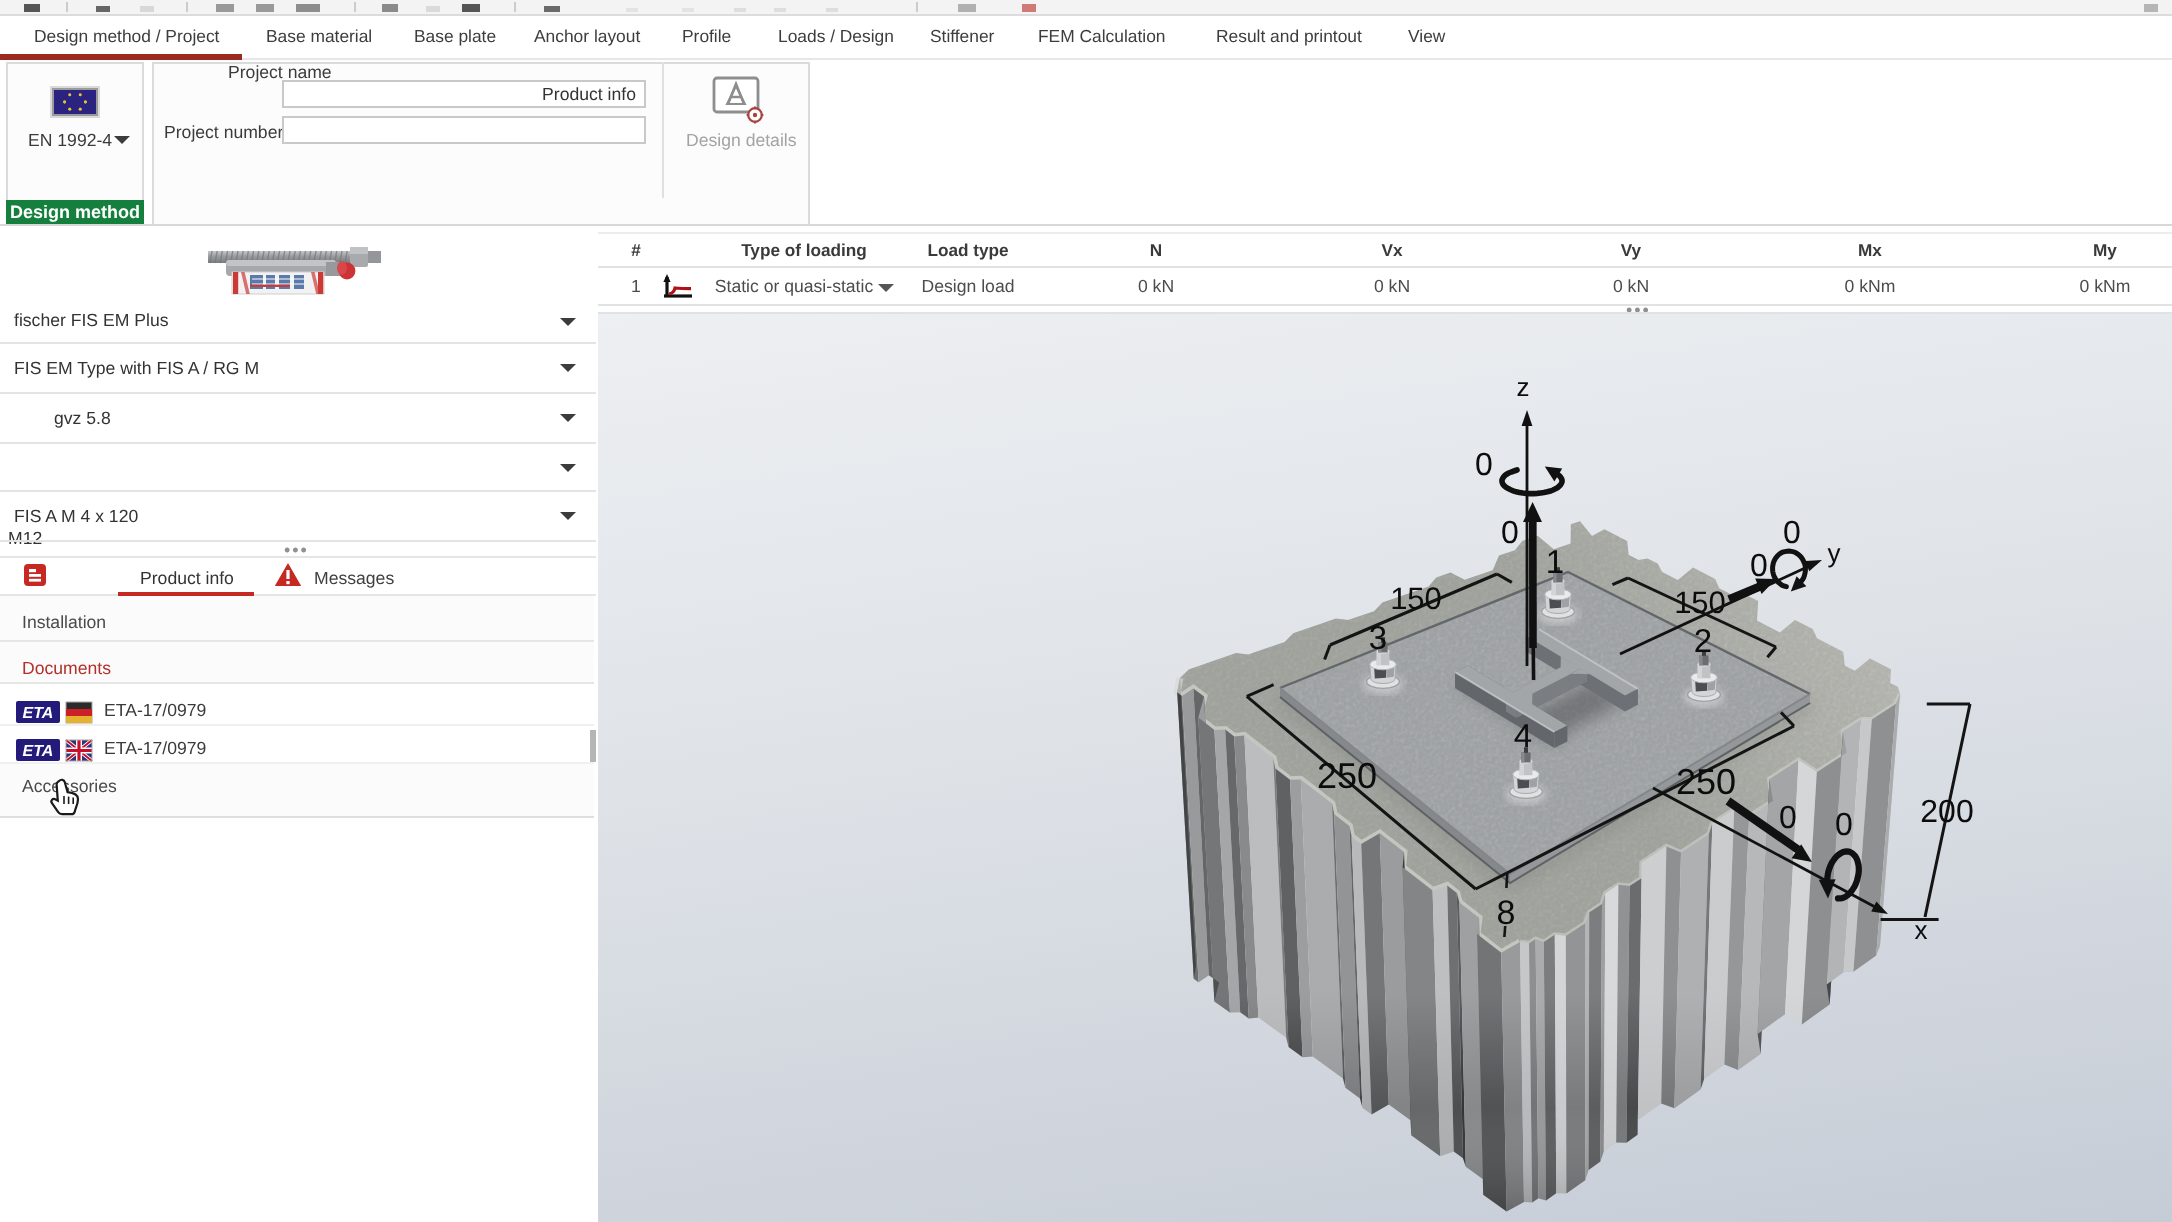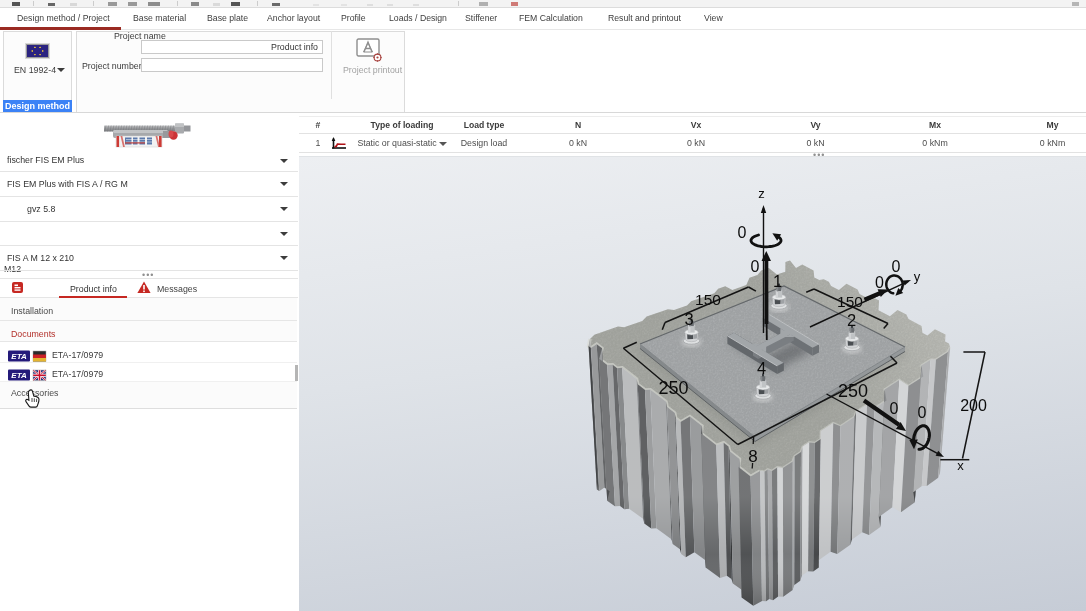--- a/index.html
+++ b/index.html
@@ -9,21 +9,21 @@
 
 #tool{left:0;top:0;width:1086px;height:8px;background:#f3f3f3;border-bottom:1px solid #dcdcdc;}
 #tool .i{position:absolute;bottom:1px;}
 
 #tabs{left:0;top:8px;width:1086px;height:22px;background:#fff;border-bottom:1px solid #e7e7e7;}
 #tabs span{position:absolute;top:5px;font-size:8.7px;color:#3d3d3d;white-space:nowrap;}
 #tabs .ul{position:absolute;left:0;top:19px;width:121px;height:3px;background:#9a2a22;}
 
 #ribbon{left:0;top:30px;width:1086px;height:83px;background:#fff;}
 .grp{position:absolute;border:1px solid #dbdbdb;border-bottom:none;background:#fcfcfc;}
-.rbar{position:absolute;background:#3b82f6;color:#fff;font-size:9px;font-weight:bold;
+.rbar{position:absolute;background:#15803d;color:#fff;font-size:9px;font-weight:bold;
  text-align:center;line-height:12px;height:12px;}
 .lbl{position:absolute;font-size:8.8px;color:#3b3b3b;white-space:nowrap;}
 .inp{position:absolute;border:1px solid #c9c9c9;background:#fff;font-size:8.8px;color:#333;}
 #rline{left:0;top:112px;width:1086px;height:1px;background:#d8d8d8;}
 
 #lp{left:0;top:113px;width:326px;height:498px;background:#fff;border-right:1px solid #c9c9c9;}
 .ddrow{position:absolute;left:0;width:298px;border-bottom:1px solid #e4e4e4;}
 .ddtxt{position:absolute;font-size:8.8px;color:#333;}
 .caret{position:absolute;width:0;height:0;border-left:4px solid transparent;
  border-right:4px solid transparent;border-top:4.5px solid #3c3c3c;}
@@ -110,21 +110,21 @@
 <path d="M12,5 L16.5,14 h-9 Z" fill="none" stroke="#8e8e8e" stroke-width="1"></path>
 <circle cx="21.5" cy="19.5" r="3.4" fill="#fff" stroke="#a84440" stroke-width="1.1"></circle>
 <circle cx="21.5" cy="19.5" r="1.1" fill="#a84440"></circle>
 <g stroke="#a84440" stroke-width="1">
 <line x1="21.5" y1="15.3" x2="21.5" y2="16.6"></line>
           <line x1="21.5" y1="22.4" x2="21.5" y2="23.7"></line>
 <line x1="17.3" y1="19.5" x2="18.6" y2="19.5"></line>
           <line x1="24.4" y1="19.5" x2="25.7" y2="19.5"></line>
         </g>
 </svg>
-      <div class="lbl" style="left:343px;top:34.5px;color:#a3a3a3;">Project printout</div>
+      <div class="lbl" style="left:343px;top:34.5px;color:#a3a3a3;">Design details</div>
       <div class="rbar" style="left:3px;top:69.5px;width:69px;">Design method</div>
     </div>
     <div id="rline" class="abs"></div>
     <div id="lp" class="abs">
       <svg class="abs" style="left:103px;top:9px;" width="90" height="36">
 <defs>
           <linearGradient id="rod" x1="0" y1="0" x2="0" y2="1">
 <stop offset="0" stop-color="#c6c7c9"></stop>
             <stop offset=".45" stop-color="#999b9e"></stop>
             <stop offset="1" stop-color="#7a7c7f"></stop>
@@ -182,30 +182,30 @@
 <g fill="#fff" opacity=".5">
           <rect x="23" y="17" width="26" height="1"></rect>
           <rect x="23" y="19.5" width="26" height="1"></rect>
         </g>
 <rect x="22" y="20.3" width="20" height="1.2" fill="#c2403c"></rect>
 </svg>
       <div class="ddrow" style="top:37.5px;height:21.8px;"></div>
       <div class="ddtxt" style="left:7px;top:42.4px;">fischer FIS EM Plus</div>
       <div class="caret" style="left:280px;top:45.9px;"></div>
       <div class="ddrow" style="top:59.3px;height:24.9px;"></div>
-      <div class="ddtxt" style="left:7px;top:65.8px;">FIS EM Plus with FIS A / RG M</div>
+      <div class="ddtxt" style="left:7px;top:65.8px;">FIS EM Type with FIS A / RG M</div>
       <div class="caret" style="left:280px;top:69.2px;"></div>
       <div class="ddrow" style="top:84.2px;height:24.6px;"></div>
       <div class="ddtxt" style="left:7px;top:90.5px;padding-left:20px;">gvz 5.8</div>
       <div class="caret" style="left:280px;top:94.0px;"></div>
       <div class="ddrow" style="top:108.8px;height:24.6px;"></div>
       <div class="ddtxt" style="left:4px;top:115.1px;margin-top:36px;">M12</div>
       <div class="caret" style="left:280px;top:118.6px;"></div>
       <div class="ddrow" style="top:133.4px;height:24.6px;"></div>
-      <div class="ddtxt" style="left:7px;top:139.7px;">FIS A M 12 x 210</div>
+      <div class="ddtxt" style="left:7px;top:139.7px;">FIS A M 4 x 120</div>
       <div class="caret" style="left:280px;top:143.2px;"></div>
       <div class="abs" style="left:142px;top:157px;color:#909090;font-size:9px;letter-spacing:1px;">•••</div>
       <div class="abs" style="left:0;top:164.7px;width:298px;height:20.7px;border-top:1px solid #e5e5e5;border-bottom:1px solid #e5e5e5;"></div>
       <svg class="abs" style="left:12px;top:169px;" width="11" height="11">
 <rect width="11" height="11" rx="2" fill="#c62822"></rect>
 <rect x="2.5" y="2.5" width="3.5" height="1.6" fill="#fff"></rect>
 <rect x="2.5" y="5" width="6" height="1.4" fill="#fff"></rect>
 <rect x="2.5" y="7.4" width="6" height="1.4" fill="#fff"></rect>
       </svg>
       <div class="ddtxt" style="left:27px;top:171px;color:#3f3f3f;margin-top:27px;">Result</div>

